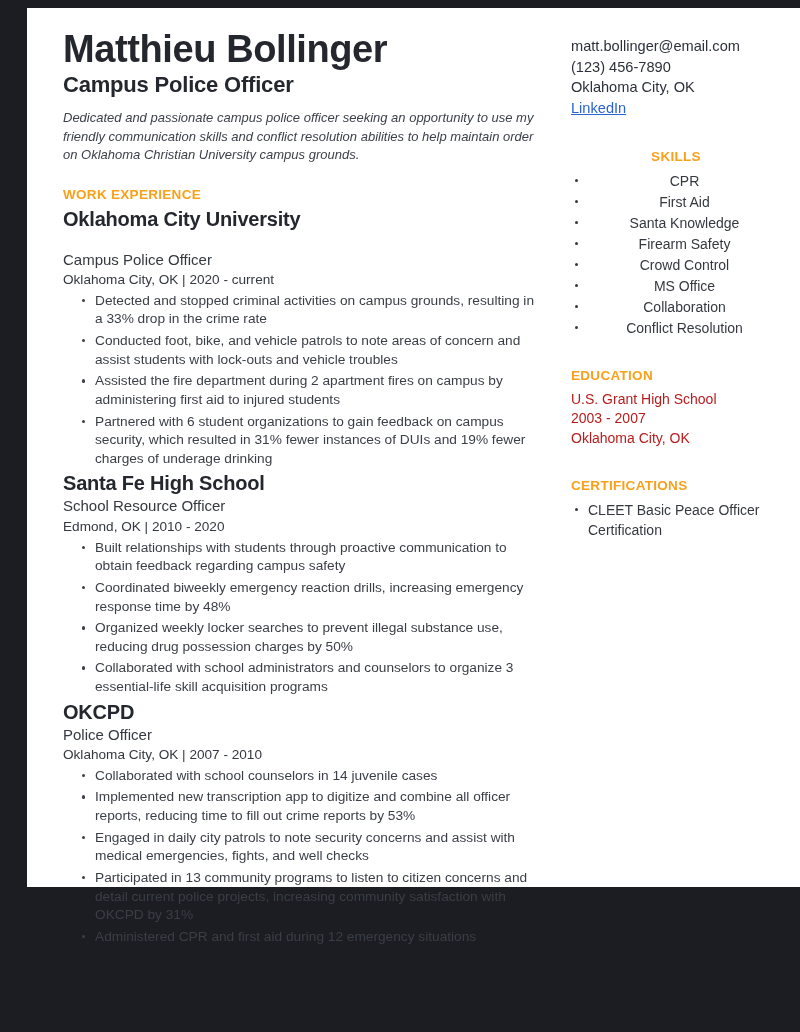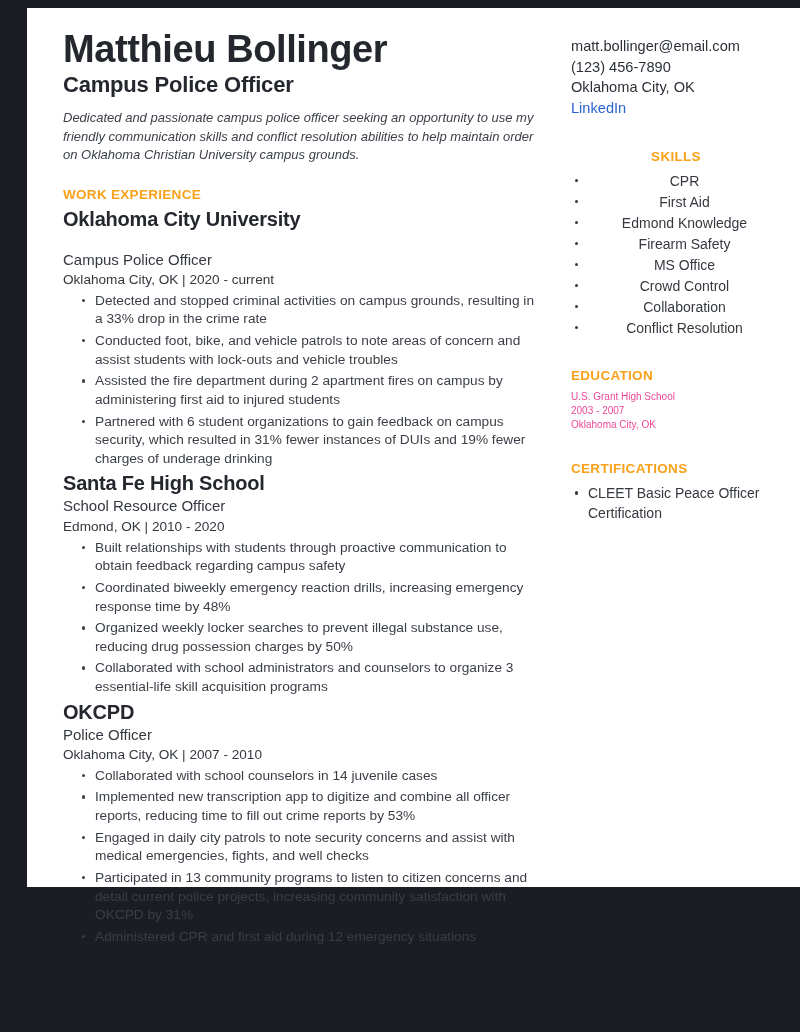--- a/index.html
+++ b/index.html
@@ -129,20 +129,21 @@
   
   .contact { margin-bottom: 30px; }
   .contact-line {
     font-size: 14.6px;
     color: #2c3039;
     line-height: 1.42;
   }
   .contact-link {
     font-size: 14.6px;
     color: #2a63d0;
+    text-decoration: underline;
     line-height: 1.42;
     display: inline-block;
     cursor: pointer;
   }
   ul.side-list {
     margin: 0;
     padding: 0;
     list-style: none;
   }
   ul.side-list li {
@@ -165,22 +166,22 @@
   }
   .edu-block { margin-bottom: 30px; }
   .edu-degree {
     font-size: 15.5px;
     font-weight: 700;
     color: #24272e;
     line-height: 1.3;
     margin-bottom: 1px;
   }
   .edu-line {
-    font-size: 10px;
-    color: #ec4899;
+    font-size: 14px;
+    color: #b91c1c;
     line-height: 1.38;
   }
   .skills-block { margin-bottom: 30px; text-align: center; }
 </style>
 </head>
 <body>
 
 <div class="page">
 
   <div class="col-left">
@@ -243,24 +244,24 @@
       <div class="contact-line">(123) 456-7890</div>
       <div class="contact-line">Oklahoma City, OK</div>
       <div><a class="contact-link">LinkedIn</a></div>
     </div>
 
     <div class="skills-block">
       <div class="sec-head right">SKILLS</div>
       <ul class="side-list">
         <li>CPR</li>
         <li>First Aid</li>
-        <li>Edmond Knowledge</li>
+        <li>Santa Knowledge</li>
         <li>Firearm Safety</li>
+        <li>Crowd Control</li>
         <li>MS Office</li>
-        <li>Crowd Control</li>
         <li>Collaboration</li>
         <li>Conflict Resolution</li>
       </ul>
     </div>
 
     <div class="edu-block">
       <div class="sec-head right">EDUCATION</div>
       <div class="edu-line">U.S. Grant High School</div>
       <div class="edu-line">2003 - 2007</div>
       <div class="edu-line">Oklahoma City, OK</div>

